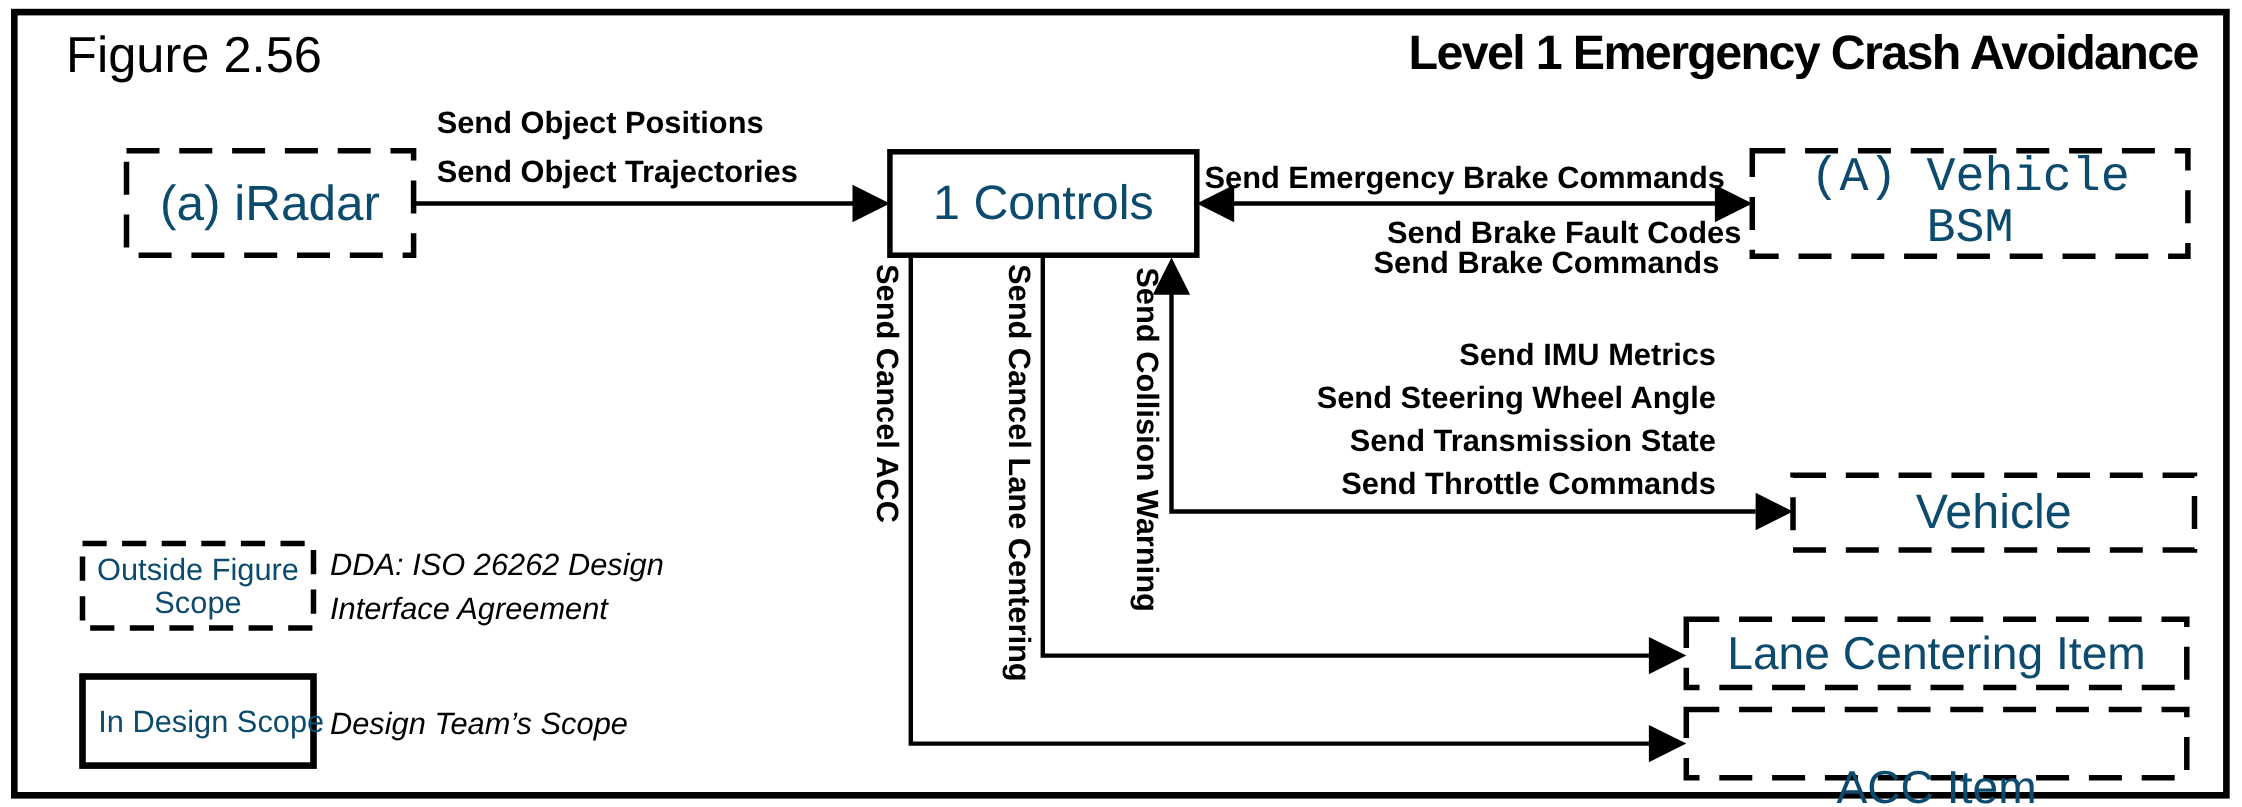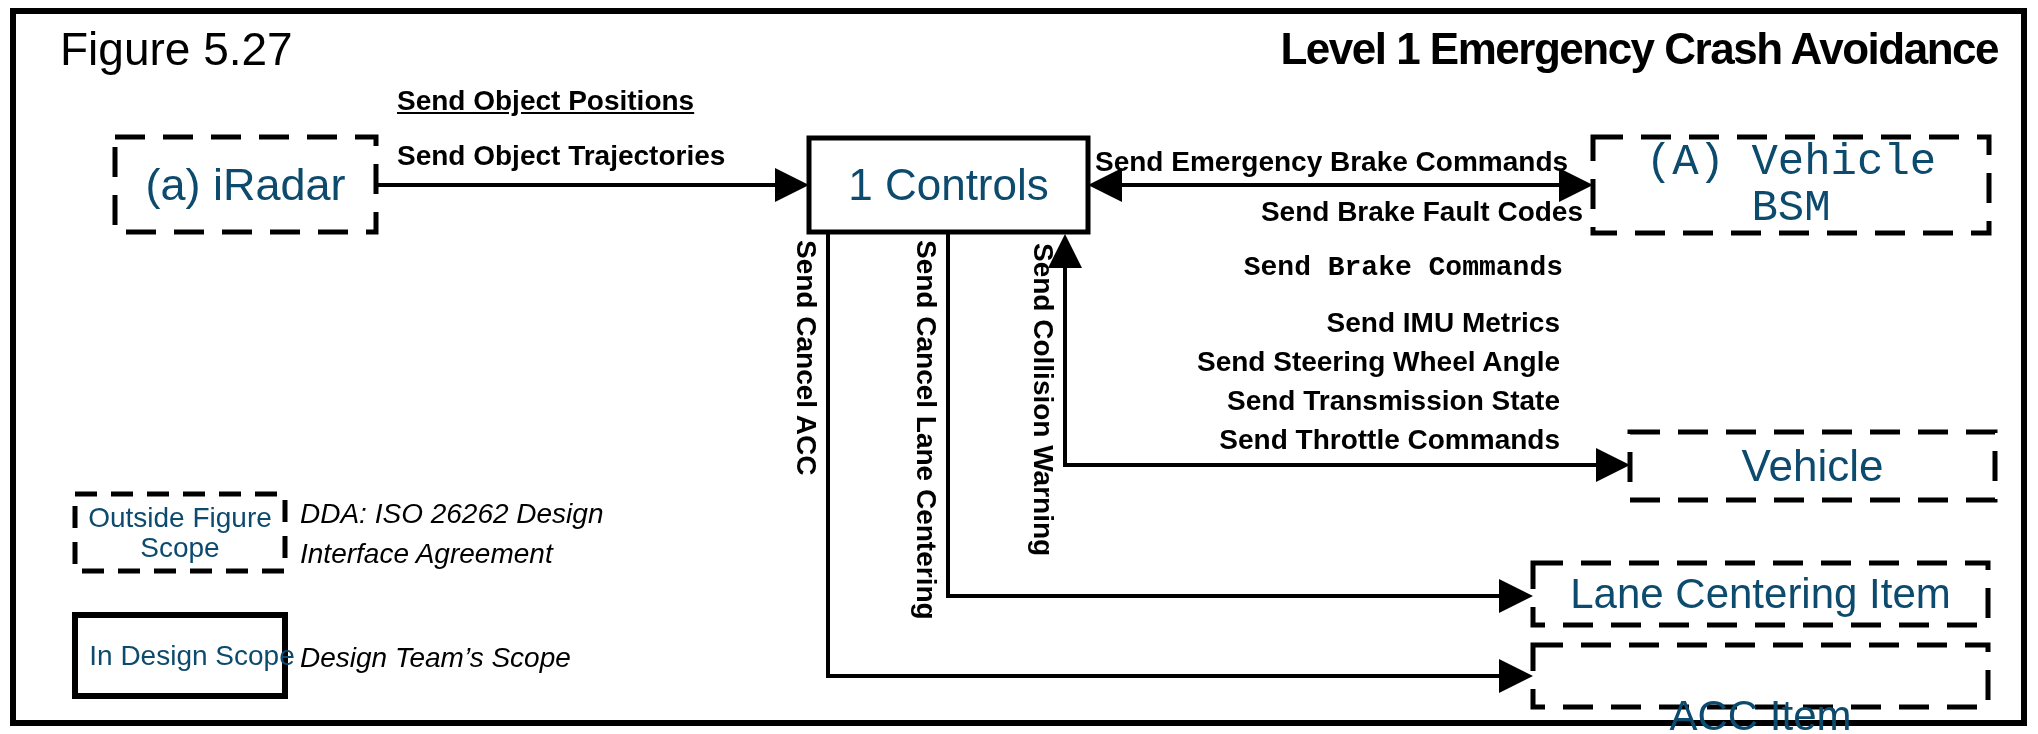--- a/index.html
+++ b/index.html
@@ -55,36 +55,36 @@
     <polygon points="1065,234 1048,268 1082,268" fill="#000"></polygon>
     <polygon points="1630,465 1596,448 1596,482" fill="#000"></polygon>
 
     <path d="M948 234 L948 596 L1499 596" fill="none" stroke="#000" stroke-width="4"></path>
     <polygon points="1533,596 1499,579 1499,613" fill="#000"></polygon>
 
     <path d="M828 234 L828 676 L1499 676" fill="none" stroke="#000" stroke-width="4"></path>
     <polygon points="1533,676 1499,659 1499,693" fill="#000"></polygon>
   </svg>
 
-  <div id="figure-label">Figure 5.27</div>
+  <div id="figure-label">Figure 2.56</div>
   <div id="diagram-title">Level 1 Emergency Crash Avoidance</div>
 
   <div class="boxlabel" style="left:115px;top:137px;width:261px;height:95px;font-size:45px;">(a) iRadar</div>
   <div class="boxlabel" style="left:809px;top:138px;width:279px;height:94px;font-size:44px;">1 Controls</div>
   <div class="boxlabel" style="left:1593px;top:137px;width:396px;height:96px;font-size:44px;font-family:Liberation Mono, monospace;">(A) Vehicle BSM</div>
   <div class="boxlabel" style="left:1630px;top:432px;width:365px;height:68px;font-size:44px;">Vehicle</div>
   <div class="boxlabel" style="left:1533px;top:563px;width:455px;height:62px;font-size:42px;">Lane Centering Item</div>
   <div class="boxlabel" style="left:1533px;top:645px;width:455px;height:62px;font-size:42px;margin-top:40px;">ACC Item</div>
 
-  <div class="msg" style="left:397px;top:85px;text-decoration:underline;">Send Object Positions</div>
+  <div class="msg" style="left:397px;top:96px;">Send Object Positions</div>
   <div class="msg" style="left:397px;top:140px;">Send Object Trajectories</div>
 
   <div class="msg" style="left:1095px;top:146px;">Send Emergency Brake Commands</div>
   <div class="msg" style="right:455px;top:196px;">Send Brake Fault Codes</div>
-  <div class="msg" style="right:475px;top:252px;font-family:Liberation Mono, monospace;">Send Brake Commands</div>
+  <div class="msg" style="right:475px;top:223px;">Send Brake Commands</div>
 
   <div class="msg-stack" style="right:478px;top:303px;">
     <div>Send IMU Metrics</div>
     <div>Send Steering Wheel Angle</div>
     <div>Send Transmission State</div>
     <div>Send Throttle Commands</div>
   </div>
 
   <div class="vlabel" style="left:782px;top:240px;width:40px;">Send Cancel ACC</div>
   <div class="vlabel" style="left:902px;top:240px;width:40px;">Send Cancel Lane Centering</div>

